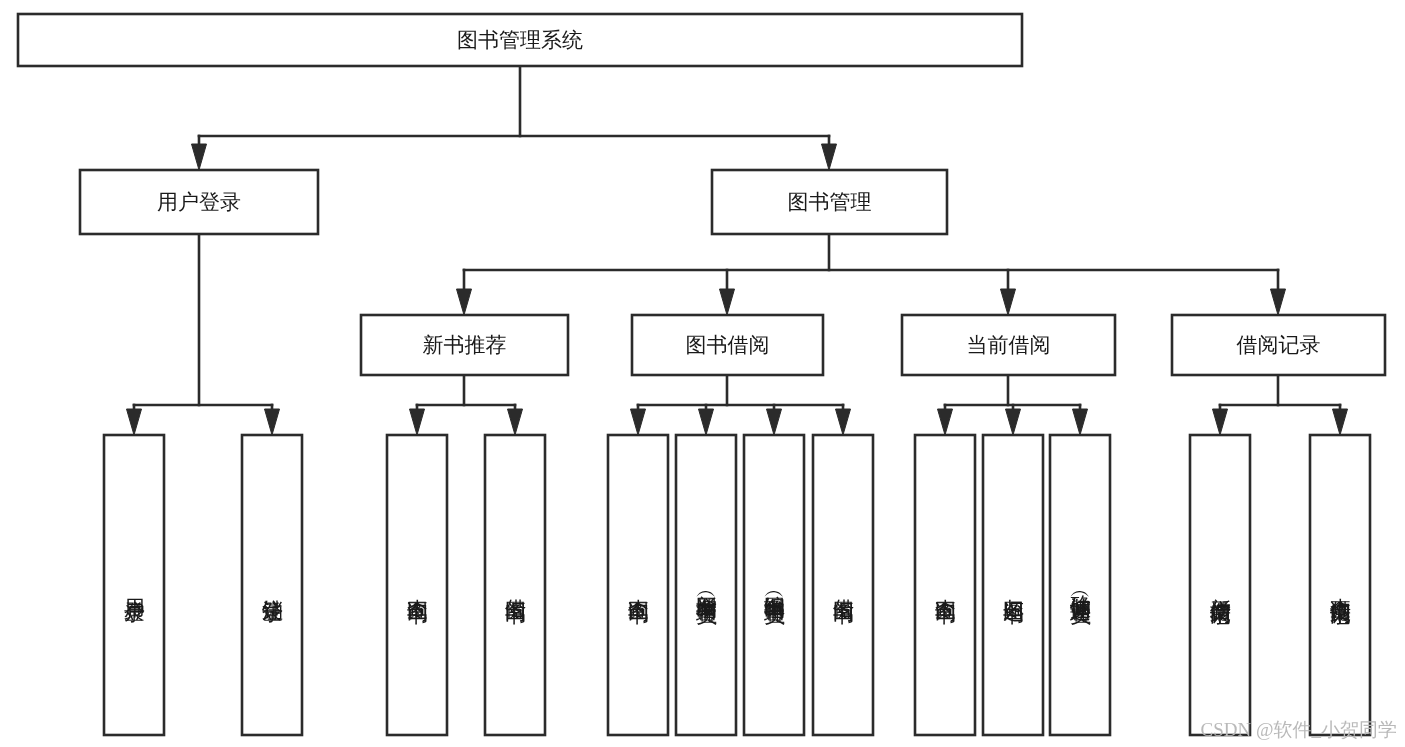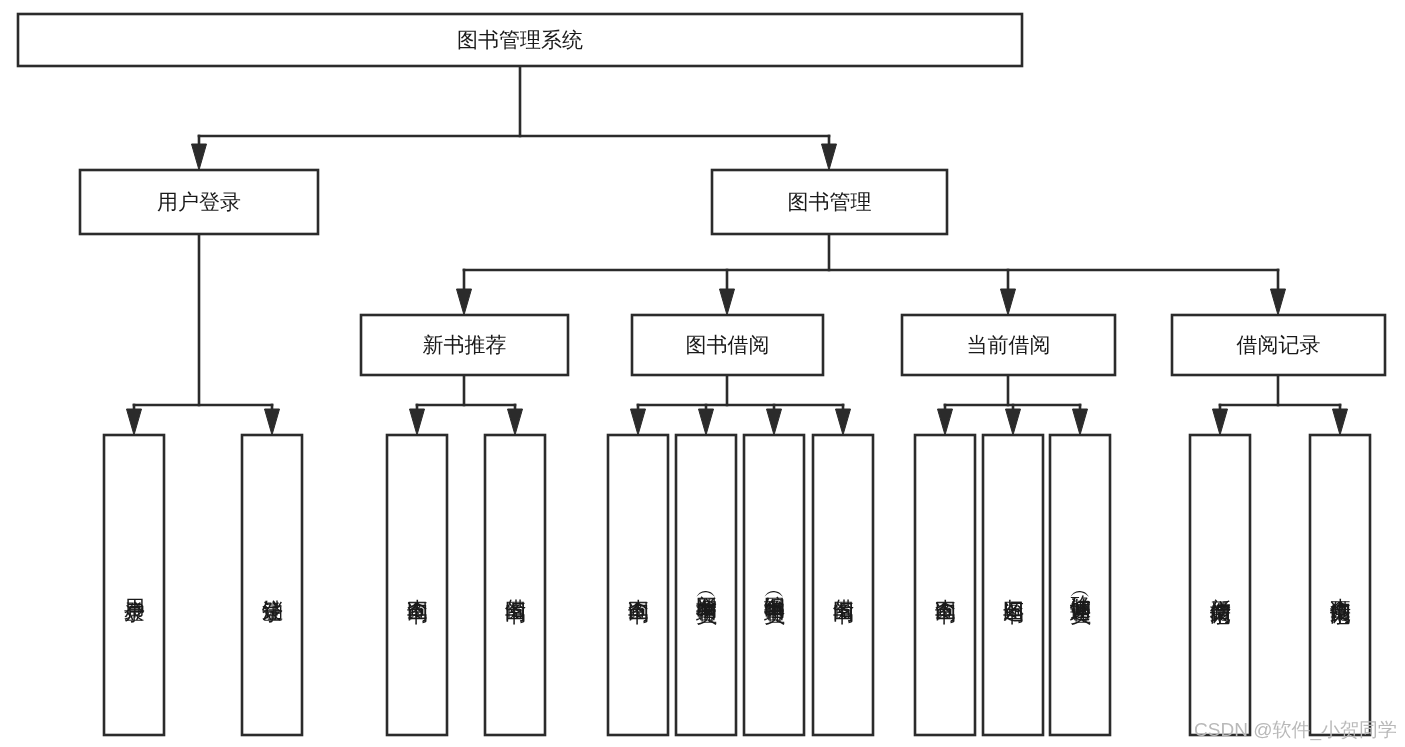--- a/index.html
+++ b/index.html
@@ -57,21 +57,21 @@
     line-height: 1.18;
     color: #1a1a1a;
     letter-spacing: 1.5px;
     white-space: nowrap;
     pointer-events: none;
   }
   .watermark {
     position: absolute;
     right: 8px;
     bottom: 4px;
-    font-family: Liberation Sans, sans-serif;
+    font-family: Liberation Serif, serif;
     font-size: 19px;
     color: #b9b9b9;
     white-space: nowrap;
     margin-top: 36px;
   }
 </style>
 </head>
 <body>
 
 <div id="diagram-root">

